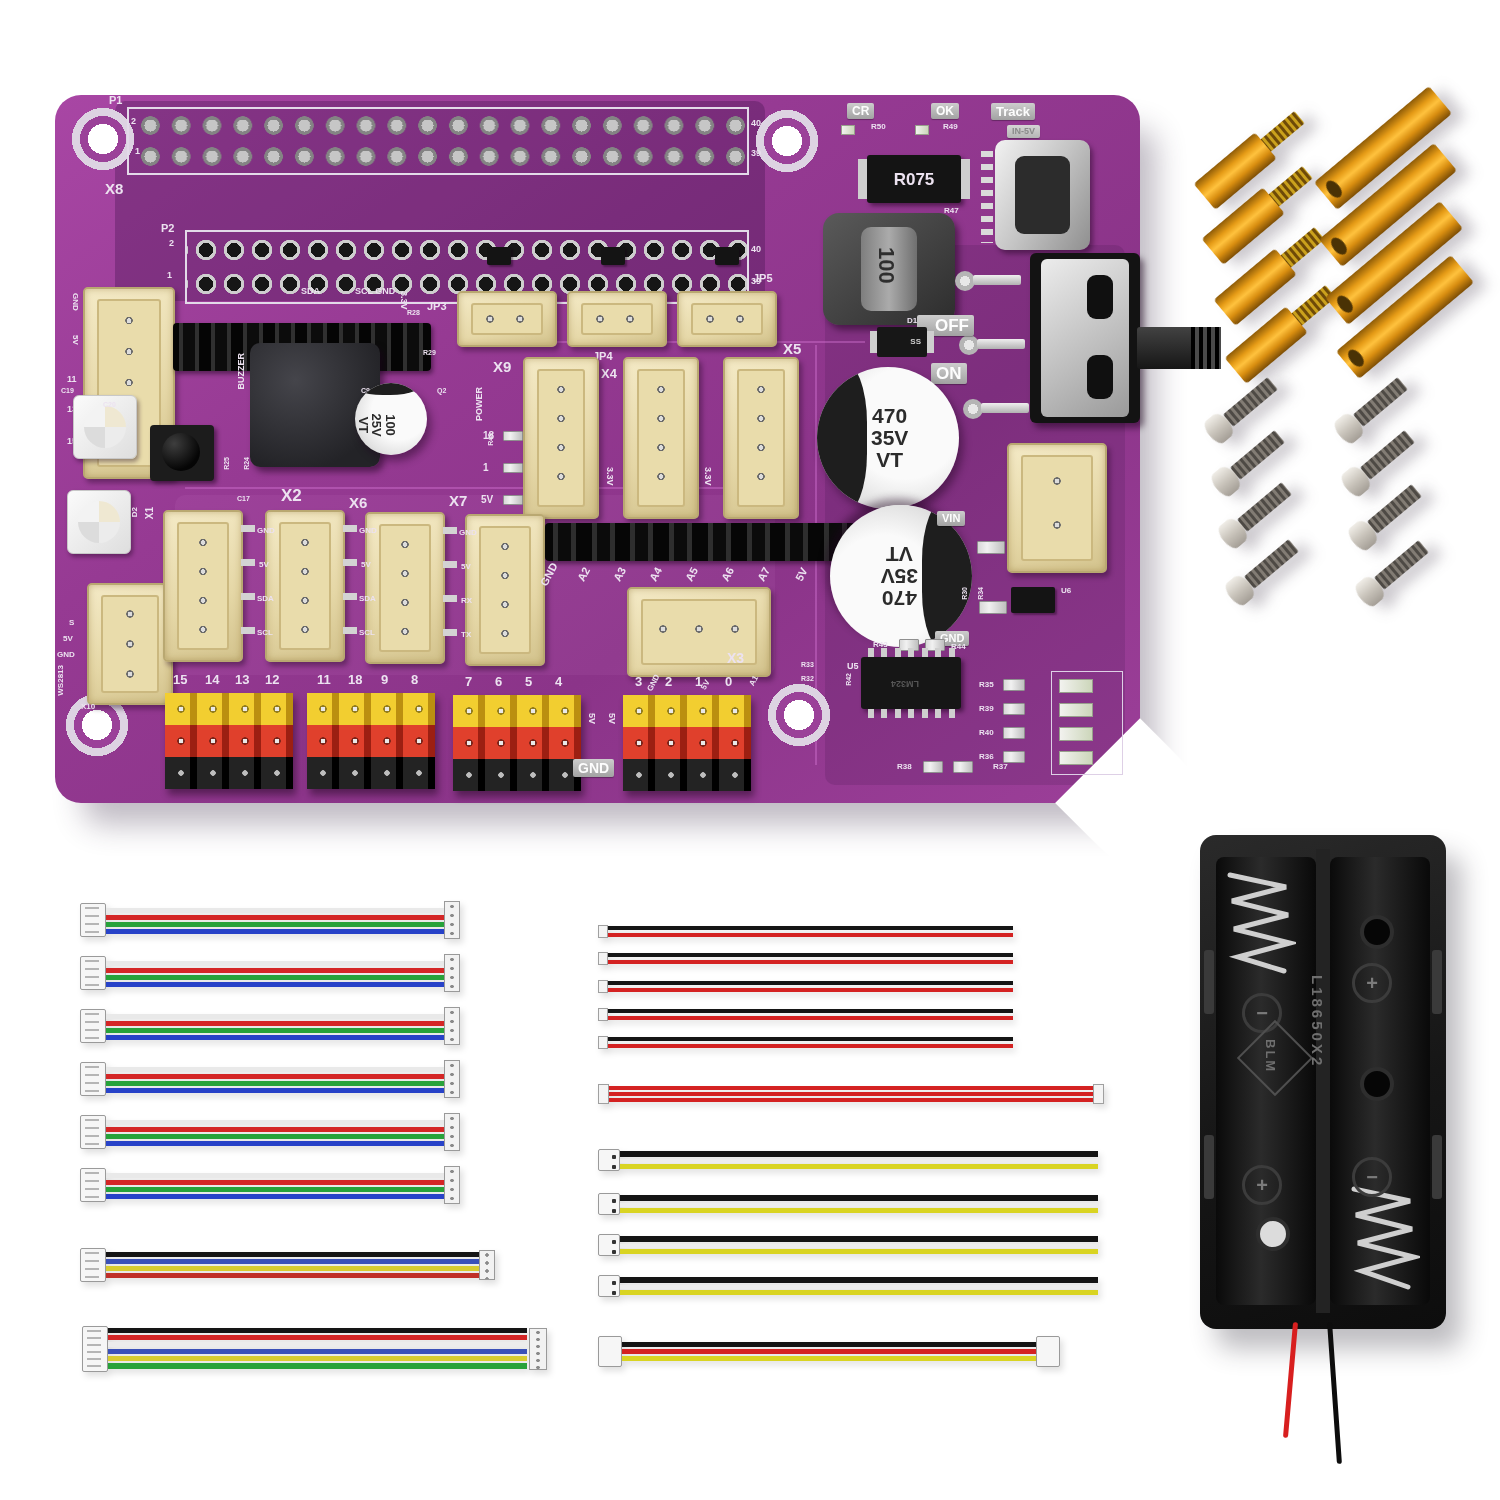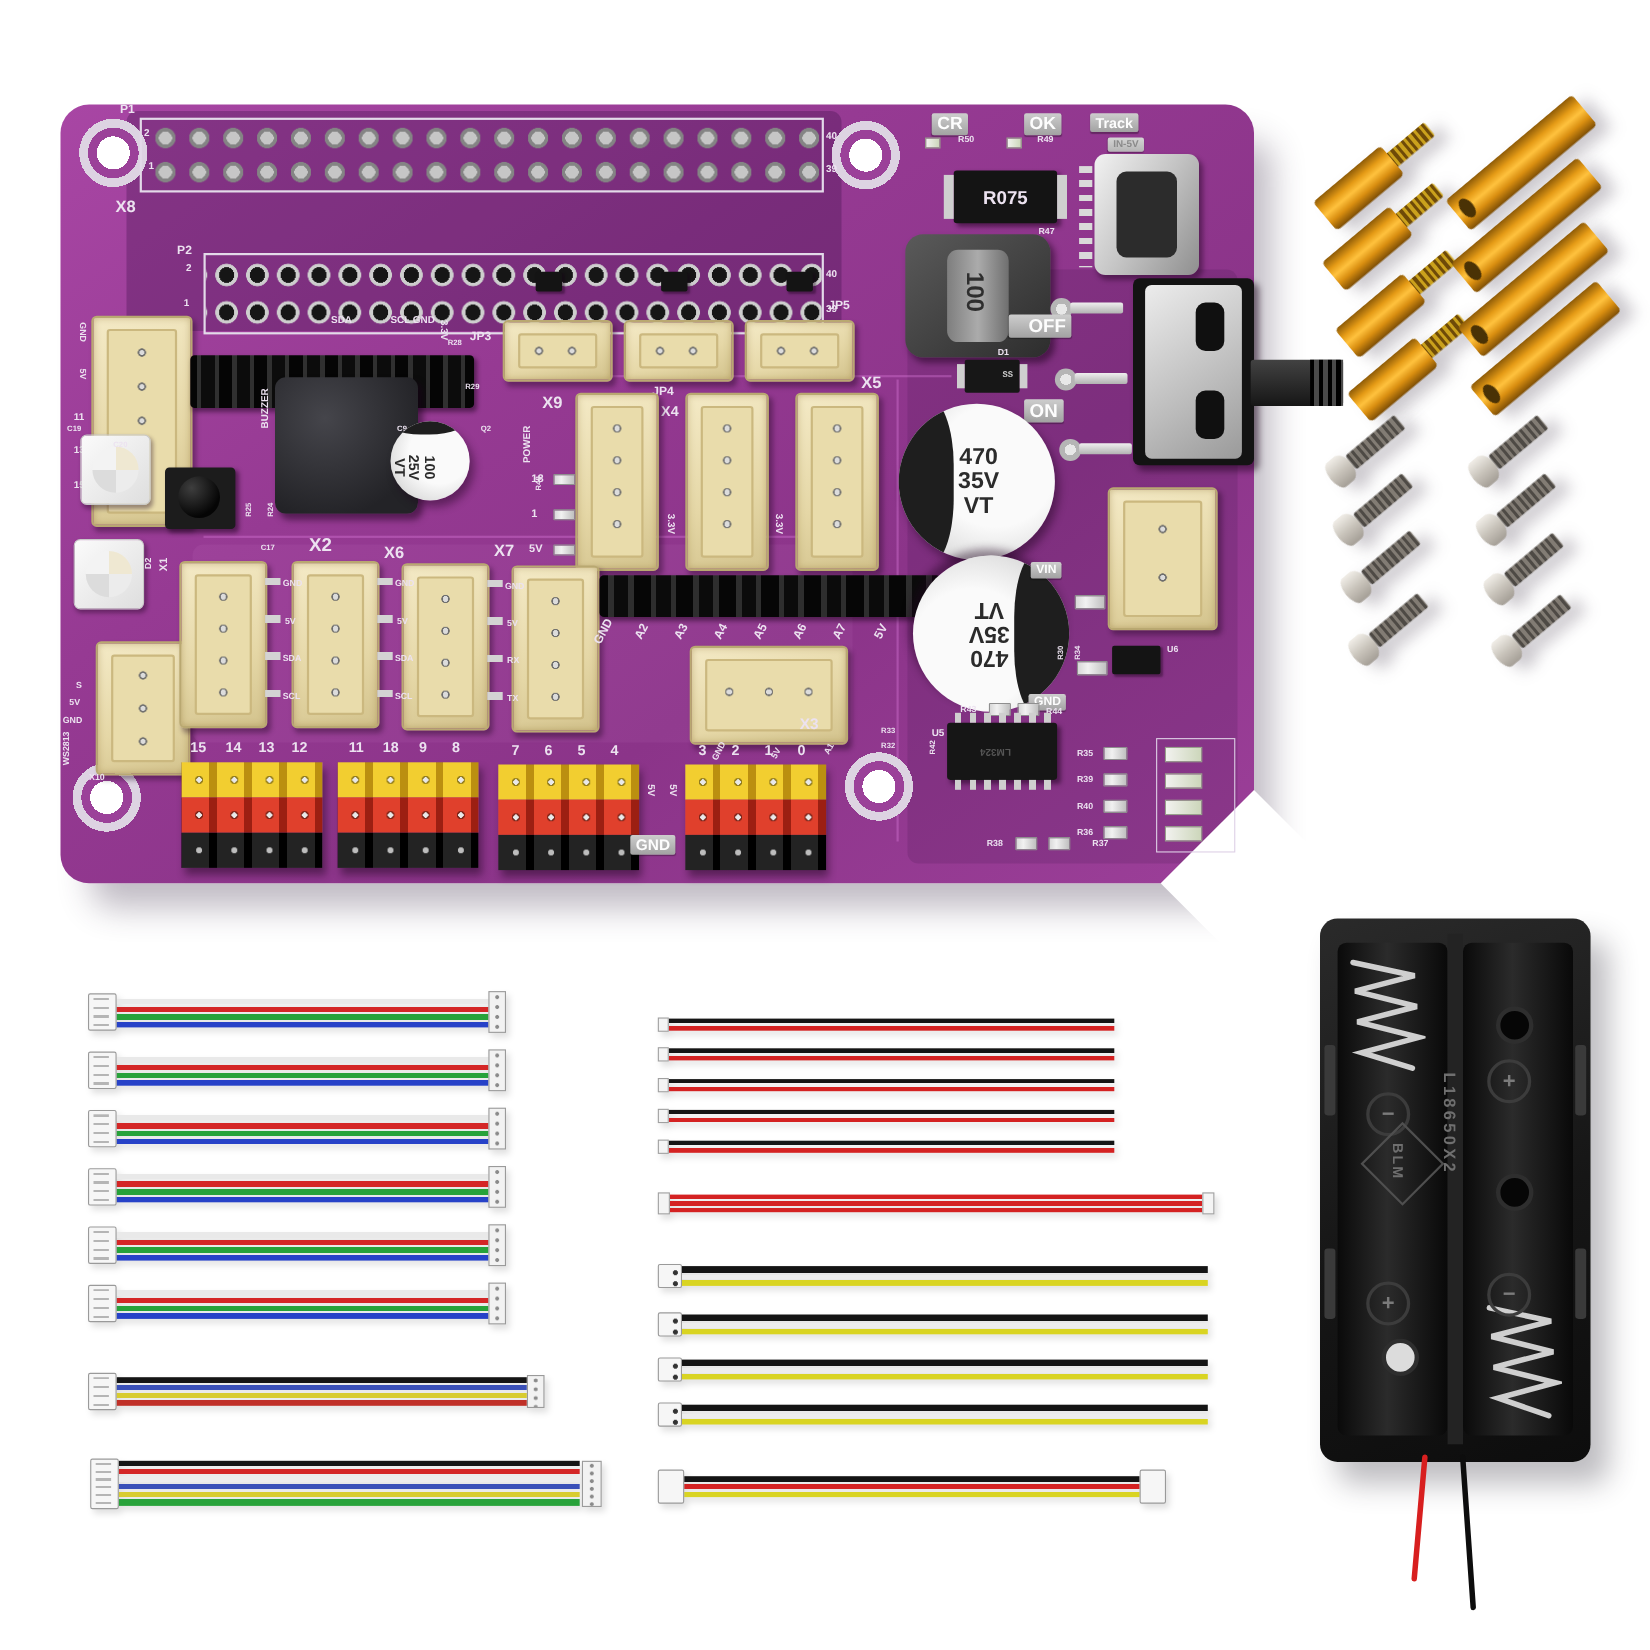--- a/index.html
+++ b/index.html
@@ -8,21 +8,21 @@
   .abs{position:absolute;}
   
   .pcb{position:absolute;left:55px;top:95px;width:1085px;height:708px;border-radius:26px;
        background:linear-gradient(145deg,#a846a4 0%,#963a93 35%,#8b3489 65%,#9c3f99 100%);
        box-shadow:22px 28px 30px -6px rgba(60,45,70,.32);}
   .patch{position:absolute;border-radius:10px;}
   .trace{position:absolute;background:rgba(225,130,225,.35);}
   .cham{position:absolute;right:-60px;bottom:-60px;width:120px;height:120px;background:#fff;transform:rotate(45deg);}
   .lbl{position:absolute;color:#ece2f0;font-weight:700;font-size:10px;line-height:1;white-space:nowrap;}
   .s7{font-size:7px}.s8{font-size:8px}.s9{font-size:9px}.s11{font-size:11px}
-  .s12{font-size:16px}.s13{font-size:13px}.s14{font-size:14px}.s15{font-size:15px}.s17{font-size:17px}
+  .s12{font-size:12px}.s13{font-size:13px}.s14{font-size:14px}.s15{font-size:15px}.s17{font-size:17px}
   .vd{writing-mode:vertical-rl;}
   .vu{writing-mode:vertical-rl;transform:rotate(180deg);}
   .rot{transform:rotate(-62deg);transform-origin:center;}
   .patchlbl{background:linear-gradient(#cdcdcd,#a2a2a2);color:#fdfdfd;padding:2px 5px;border-radius:2px;
             box-shadow:0 1px 1px rgba(0,0,0,.3);}
   .mh{position:absolute;width:64px;height:64px;border-radius:50%;
       background:radial-gradient(circle,#ffffff 0 15px,#9b4199 15px 23px,#ddd3e2 23px 31px,rgba(0,0,0,0) 31px);}
   .hdrbox{position:absolute;border:2px solid #e3dae9;}
   .padsP1{background-image:radial-gradient(circle,#c6c6c6 0 6px,#848484 6px 9px,rgba(0,0,0,0) 9.5px);
           background-size:30.8px 31px;background-position:6px 1px;}
@@ -379,28 +379,28 @@
     <div class="ind">
       <span class="lbl vd" style="left:52px;top:34px;color:#2e2e2e;font-size:22px;">100</span>
     </div>
 
     <div class="swpad" style="left:900px;top:176px;"></div>
     <div class="swpad" style="left:904px;top:240px;"></div>
     <div class="swpad" style="left:908px;top:304px;"></div>
     <div class="swlead" style="left:918px;top:180px;"></div>
     <div class="swlead" style="left:922px;top:244px;"></div>
     <div class="swlead" style="left:926px;top:308px;"></div>
-    <span class="lbl s17 patchlbl" style="left:862px;top:191px;padding-left:18px;">OFF</span>
+    <span class="lbl s17 patchlbl" style="left:862px;top:220px;padding-left:18px;">OFF</span>
     <span class="lbl s17 patchlbl" style="left:876px;top:268px;">ON</span>
     <div class="swbase"></div>
     <div class="swplate"></div>
     <div class="swlever"></div>
     <span class="lbl s8" style="left:852px;top:222px;">D1</span>
     <div class="diode">
-      <span class="lbl s8" style="position:static;color:#cfcfcf;font-family:Liberation Mono, monospace;">SS</span>
+      <span class="lbl s8" style="position:static;color:#cfcfcf;">SS</span>
     </div>
 
     <div class="cap" style="left:762px;top:272px;width:142px;height:142px;">
       <div class="strip"></div>
       <div class="capt" style="font-size:21px;">
         <span style="display:block;">470</span>
         <span style="display:block;">35V</span>
         <span style="display:block;">VT</span>
       </div>
     </div>

